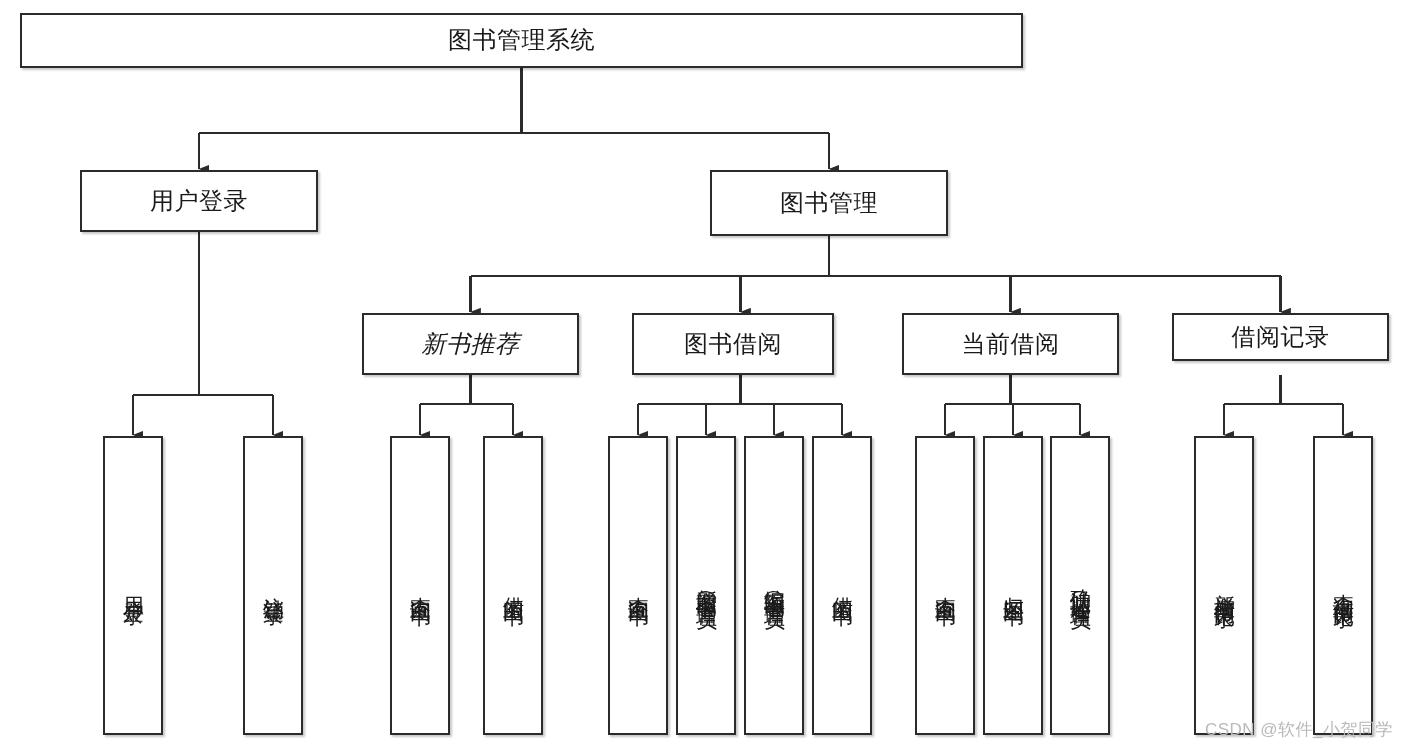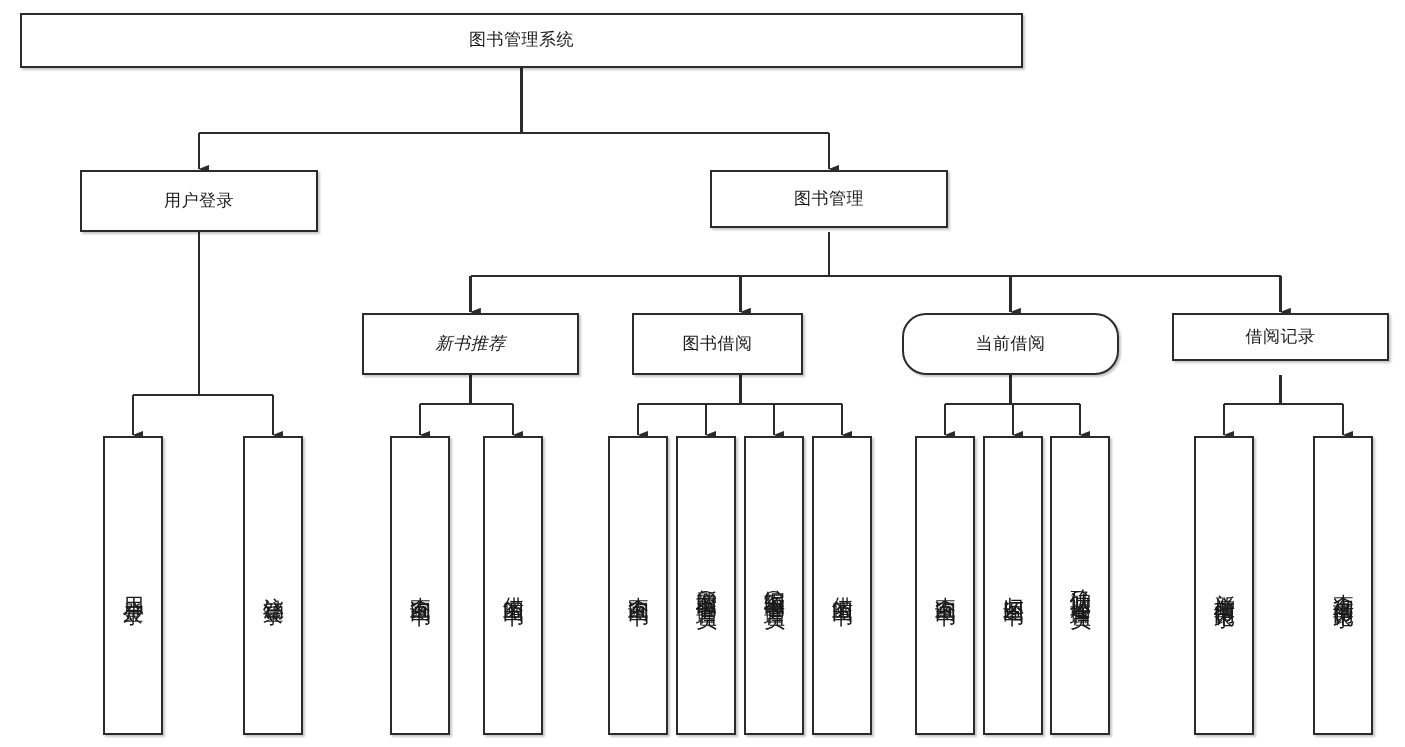--- a/index.html
+++ b/index.html
@@ -28,21 +28,21 @@
     position: absolute;
     box-sizing: border-box;
     background: #ffffff;
     border: 2.5px solid #2b2b2b;
     display: flex;
     align-items: center;
     justify-content: center;
     box-shadow: 2px 2px 2px rgba(0,0,0,0.22);
   }
   .node .label {
-    font-size: 17px;
+    font-size: 24px;
     color: #1a1a1a;
     line-height: 1.18;
     letter-spacing: 0.5px;
     white-space: nowrap;
     text-align: center;
   }
   .node.vertical .label {
     writing-mode: vertical-rl;
     text-orientation: upright;
     white-space: normal;
@@ -108,30 +108,30 @@
       </g>
   </svg>
 
   <div id="nodes">
       <div class="node" style="left: 20px; top: 13px; width: 1003px; height: 55px;">
         <span class="label">图书管理系统</span>
       </div>
       <div class="node" style="left: 80px; top: 170px; width: 238px; height: 62px;">
         <span class="label">用户登录</span>
       </div>
-      <div class="node" style="left: 710px; top: 170px; width: 238px; height: 58px; justify-content: center;">
+      <div class="node" style="left: 710px; top: 170px; width: 238px; height: 66px; justify-content: center;">
         <span class="label">图书管理</span>
       </div>
       <div class="node" style="left: 362px; top: 313px; width: 217px; height: 62px; font-style: italic;">
         <span class="label">新书推荐</span>
       </div>
-      <div class="node" style="left: 632px; top: 313px; width: 171px; height: 62px;">
+      <div class="node" style="left: 632px; top: 313px; width: 202px; height: 62px;">
         <span class="label">图书借阅</span>
       </div>
-      <div class="node" style="left: 902px; top: 313px; width: 217px; height: 62px; border-radius: 24px;">
+      <div class="node" style="left: 902px; top: 313px; width: 217px; height: 62px;">
         <span class="label">当前借阅</span>
       </div>
       <div class="node" style="left: 1172px; top: 313px; width: 217px; height: 48px;">
         <span class="label">借阅记录</span>
       </div>
       <div class="node vertical" style="left: 103px; top: 436px; width: 60px; height: 299px;">
         <span class="label">用户登录</span>
       </div>
       <div class="node vertical" style="left: 243px; top: 436px; width: 60px; height: 299px;">
         <span class="label">注销登录</span>
@@ -164,13 +164,14 @@
         <span class="label">确认归还（管理员）</span>
       </div>
       <div class="node vertical" style="left: 1194px; top: 436px; width: 60px; height: 299px;">
         <span class="label">新增借阅记录</span>
       </div>
       <div class="node vertical" style="left: 1313px; top: 436px; width: 60px; height: 299px;">
         <span class="label">查询借阅记录</span>
       </div>
     </div>
 
+  <div id="watermark">CSDN @软件_小贺同学</div>
 </div>
 
 </body></html>

